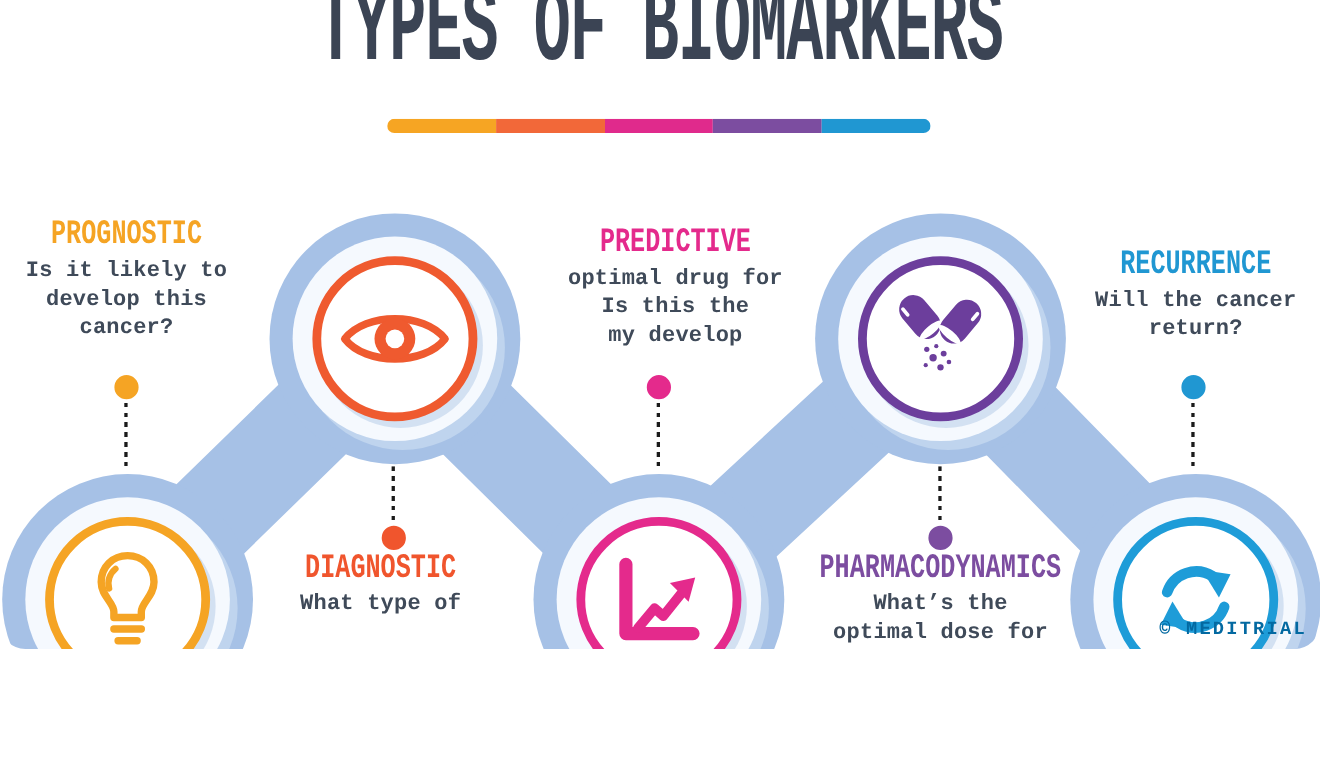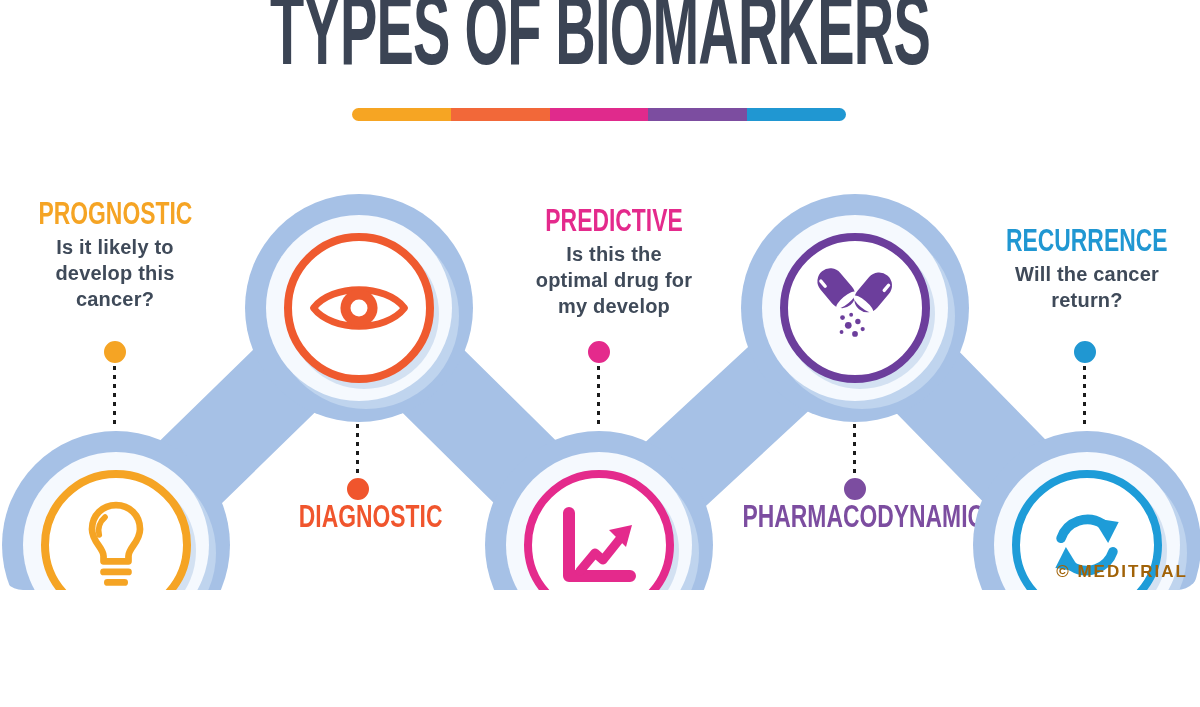--- a/index.html
+++ b/index.html
@@ -1,17 +1,17 @@
 <!DOCTYPE html>
 <html><head>
 <meta charset="utf-8">
 <style>
   html,body{margin:0;padding:0;background:#fff;}
   .canvas{position:relative;width:1200px;height:590px;background:#ffffff;overflow:hidden;
-          font-family:Liberation Sans, sans-serif;border-radius:23px;}
+          font-family:Liberation Mono, monospace;border-radius:23px;}
 
   
   .title{position:absolute;top:-12px;left:0;width:1200px;text-align:center;
          font-size:70px;font-weight:800;letter-spacing:-1px;color:#3B4454;line-height:1;
          transform:scale(0.80,1.44);transform-origin:50% 20px;white-space:nowrap;}
   .bar{position:absolute;left:352px;top:108px;width:494px;height:13px;border-radius:7px;
        overflow:hidden;display:flex;}
   .bar-seg{flex:1 1 0;height:100%;}
 
   
@@ -34,31 +34,31 @@
   .d1{left:101px;top:338px;} .d2{left:344px;top:475px;} .d3{left:585px;top:338px;}
   .d4{left:841px;top:475px;} .d5{left:1071px;top:338px;}
   .dash{position:absolute;width:3px;
         background:repeating-linear-gradient(to bottom,#1b1b1b 0 4px,transparent 4px 9px);}
   .s1{left:113px;top:366px;height:62px;} .s3{left:597px;top:366px;height:62px;}
   .s5{left:1083px;top:366px;height:62px;}
   .s2{left:356px;top:424px;height:50px;} .s4{left:853px;top:424px;height:50px;}
 
   
   .label-block{position:absolute;width:260px;text-align:center;}
-  .lb1{left:-15px;top:200px;} .lb2{left:241px;top:503px;} .lb3{left:484px;top:207px;}
+  .lb1{left:-15px;top:200px;} .lb2{left:216px;top:503px;} .lb3{left:484px;top:207px;}
   .lb4{left:725px;top:503px;} .lb5{left:957px;top:227px;}
   .cat-label{display:inline-block;font-size:26px;font-weight:800;letter-spacing:0;
              color:var(--lc);transform:scale(0.88,1.2);white-space:nowrap;line-height:1.05;}
   .question{margin-top:7px;font-size:20px;font-weight:700;line-height:26px;color:#3F4A59;
             letter-spacing:0.2px;}
   .question span{display:block;}
 
   
   .watermark{position:absolute;right:12px;bottom:8px;font-size:17px;font-weight:700;
-             letter-spacing:2px;color:#a16207;}
+             letter-spacing:2px;color:#0369a1;}
 </style>
 </head>
 <body>
 
 <div class="canvas">
 
   <svg class="band" width="1200" height="707" viewBox="0 0 1200 707">
     <polyline points="116,545 359,308 599,545 855,308 1087,545" fill="none" stroke="#A6C1E6" stroke-width="88" stroke-linejoin="round"></polyline>
   </svg>
 
@@ -106,30 +106,31 @@
             <circle cx="50" cy="50" r="8" fill="#ffffff"></circle>
           </svg>
         </div>
       </div>
     </div>
     <div class="dash s2"></div>
     <div class="dot d2"></div>
     <div class="label-block lb2">
       <span class="cat-label">DIAGNOSTIC</span>
       <div class="question">
+        <span>What type of</span>
       </div>
     </div>
   </div>
 
   <div style="--c: #E42A8C; --lc: #E42A8C;">
     <div class="label-block lb3">
       <span class="cat-label">PREDICTIVE</span>
       <div class="question">
+        <span>optimal drug for</span>
         <span>Is this the</span>
-        <span>optimal drug for</span>
         <span>my develop</span>
       </div>
     </div>
     <div class="dot d3"></div>
     <div class="dash s3"></div>
     <div class="circle c3">
       <div class="white">
         <div class="ring">
           <svg width="100" height="100" viewBox="0 0 100 100">
             <path d="M20,18 V81 H81" fill="none" stroke="currentColor" stroke-width="12" stroke-linecap="round" stroke-linejoin="round"></path>
@@ -165,20 +166,22 @@
             <circle cx="58" cy="72" r="2.2" fill="currentColor"></circle>
           </svg>
         </div>
       </div>
     </div>
     <div class="dash s4"></div>
     <div class="dot d4"></div>
     <div class="label-block lb4">
       <span class="cat-label">PHARMACODYNAMICS</span>
       <div class="question">
+        <span>What’s the</span>
+        <span>optimal dose for</span>
       </div>
     </div>
   </div>
 
   <div style="--c: #1E9CD8; --lc: #2097D2;">
     <div class="label-block lb5">
       <span class="cat-label">RECURRENCE</span>
       <div class="question">
         <span>Will the cancer</span>
         <span>return?</span>

